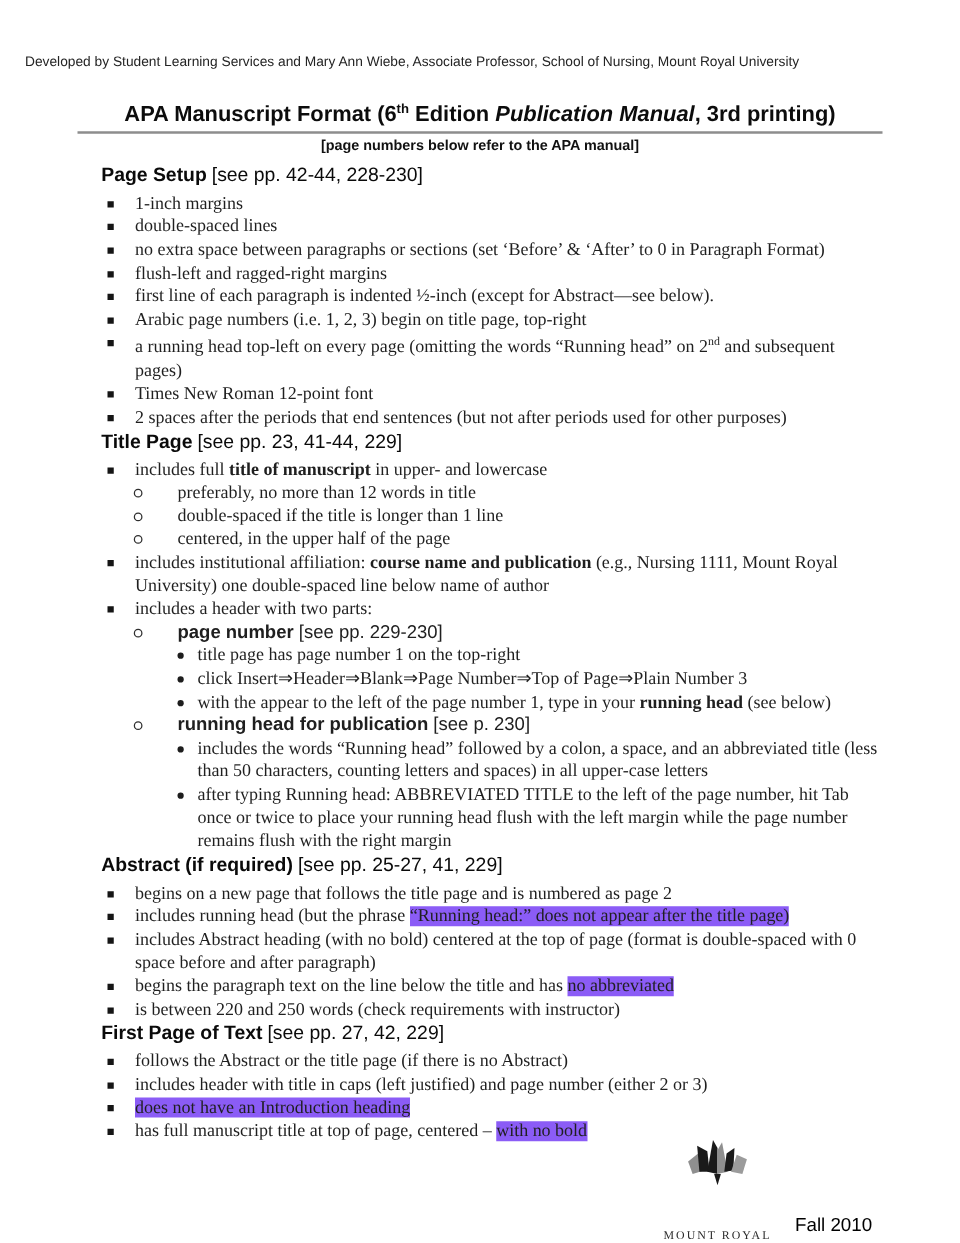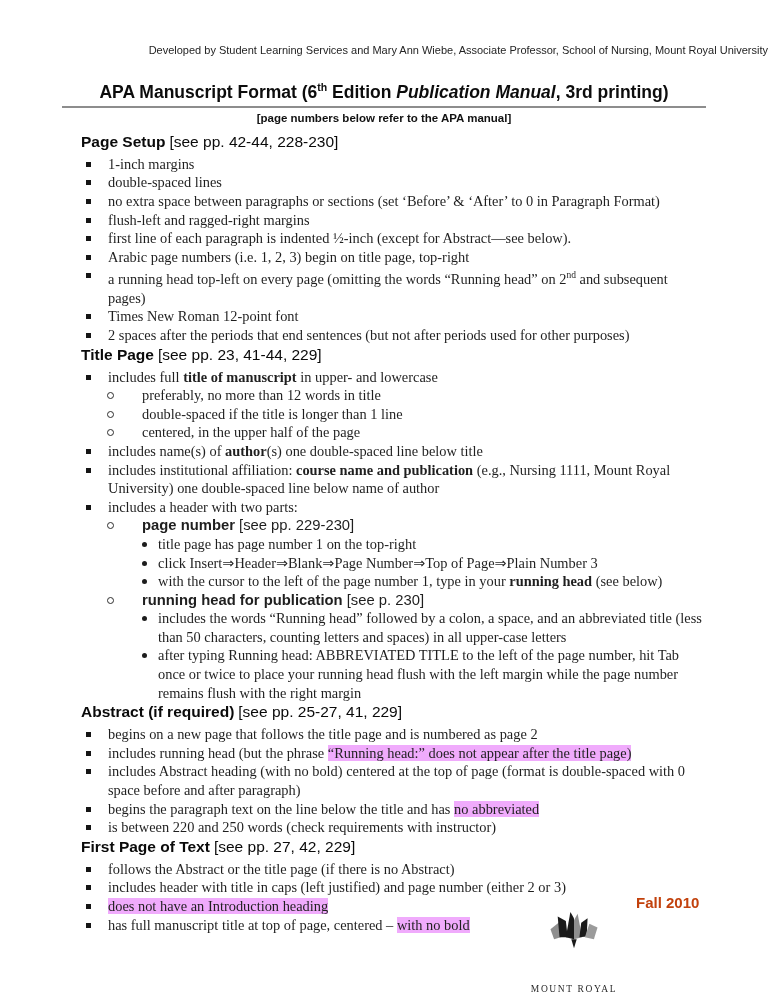--- a/index.html
+++ b/index.html
@@ -2,22 +2,22 @@
 <html><head>
 <meta charset="utf-8">
 <style>
   html,body{margin:0;padding:0;}
   body{
     width:768px;height:994px;background:#ffffff;position:relative;overflow:hidden;
     font-family:"Liberation Serif", serif;color:#1f1f1f;
     -webkit-font-smoothing:antialiased;
   }
   .credit{
-    padding-top:44px;text-align:right;
-    font-family:"Liberation Sans", sans-serif;font-size:11px;line-height:13px;color:#242424;
+    padding-top:44px;text-align:left;
+    font-family:"Liberation Sans", sans-serif;font-size:11px;line-height:13px;color:#242424;padding-left:20px;
   }
   .doc-title{
     margin-top:19px;text-align:center;
     font-family:"Liberation Sans", sans-serif;font-weight:bold;
     font-size:17.5px;line-height:23px;color:#0c0c0c;
   }
   .doc-title .sup{vertical-align:super;font-size:10.5px;}
   .doc-title .it{font-style:italic;}
   .title-rule{margin:2px 62px 0 62px;border-bottom:2px solid #8d8d8d;height:0;}
   .subtitle{
@@ -37,39 +37,39 @@
   .rt{flex:1;}
   .mk{flex:none;display:inline-block;}
   .mk1{width:5px;height:5px;background:#151515;margin-top:7px;}
   .mk2{width:5px;height:5px;border:1.3px solid #2e2e2e;border-radius:50%;margin-top:6px;background:#fff;}
   .mk3{width:5px;height:5px;background:#1d1d1d;border-radius:50%;margin-top:7px;}
   .l1{margin-left:5px;}  .l1 .rt{margin-left:17px;}
   .l2{margin-left:26px;} .l2 .rt{margin-left:28px;}
   .l3{margin-left:61px;} .l3 .rt{margin-left:11px;}
   .b{font-weight:bold;}
   .sup{vertical-align:super;font-size:9.5px;}
-  .hl{background:#f0abfc;}
+  .hl{background:#8b5cf6;}
   .h2s{font-family:"Liberation Sans", sans-serif;font-weight:bold;font-size:14.8px;}
   .r2s{font-family:"Liberation Sans", sans-serif;font-size:14.8px;}
   .footer-logo{
     position:absolute;left:528px;top:912px;width:92px;text-align:center;
   }
   .footer-logo svg{display:block;margin:0 auto;}
   .logo-l1{
     font-family:"Liberation Serif", serif;font-size:9.5px;letter-spacing:1.6px;
     color:#2b2b2b;line-height:11px;white-space:nowrap;margin-top:34px;
   }
   .logo-l2{
     font-family:"Liberation Serif", serif;font-size:6px;letter-spacing:2.4px;
     color:#4a4a4a;line-height:8px;white-space:nowrap;
   }
   .logo-l3{width:14px;height:2px;background:#9a9a9a;margin:2px auto 0 auto;}
   .footer-date{
-    position:absolute;left:636px;top:894px;
-    font-family:"Liberation Sans", sans-serif;font-weight:bold;font-size:15px;color:#c2410c;
+    position:absolute;left:636px;top:972px;
+    font-family:"Liberation Sans", sans-serif;font-weight:normal;font-size:15px;color:#000000;
   }
 </style>
 </head>
 <body>
 
 <div class="credit">Developed by Student Learning Services and Mary Ann Wiebe, Associate Professor, School of Nursing, Mount Royal University</div>
 
 <div class="doc-title"><span>APA Manuscript Format (6</span><span class="sup">th</span><span> Edition </span><span class="it">Publication Manual</span><span>, 3rd printing)</span></div>
 <div class="title-rule"></div>
 <div class="subtitle">[page numbers below refer to the APA manual]</div>
@@ -129,45 +129,41 @@
     <div class="row l2">
         <span class="mk mk2"></span>
         <span class="rt"><span>double-spaced if the title is longer than 1 line</span></span>
       </div>
     <div class="row l2">
         <span class="mk mk2"></span>
         <span class="rt"><span>centered, in the upper half of the page</span></span>
       </div>
     <div class="row l1">
         <span class="mk mk1"></span>
-        <span class="rt"><span>includes name(s) of </span><span class="b">author</span><span>(s) one double-spaced line below title</span></span>
-      </div>
-    <div class="row l1">
-        <span class="mk mk1"></span>
         <span class="rt"><span>includes institutional affiliation: </span><span class="b">course name and publication</span><span> (e.g., Nursing 1111, Mount Royal University) one double-spaced line below name of author</span></span>
       </div>
     <div class="row l1">
         <span class="mk mk1"></span>
         <span class="rt"><span>includes a header with two parts:</span></span>
       </div>
     <div class="row l2">
         <span class="mk mk2"></span>
         <span class="rt"><span class="h2s">page number</span><span class="r2s"> [see pp. 229-230]</span></span>
       </div>
     <div class="row l3">
         <span class="mk mk3"></span>
         <span class="rt"><span>title page has page number 1 on the top-right</span></span>
       </div>
     <div class="row l3">
         <span class="mk mk3"></span>
         <span class="rt"><span>click Insert⇒Header⇒Blank⇒Page Number⇒Top of Page⇒Plain Number 3</span></span>
       </div>
     <div class="row l3">
         <span class="mk mk3"></span>
-        <span class="rt"><span>with the cursor to the left of the page number 1, type in your </span><span class="b">running head</span><span> (see below)</span></span>
+        <span class="rt"><span>with the appear to the left of the page number 1, type in your </span><span class="b">running head</span><span> (see below)</span></span>
       </div>
     <div class="row l2">
         <span class="mk mk2"></span>
         <span class="rt"><span class="h2s">running head for publication</span><span class="r2s"> [see p. 230]</span></span>
       </div>
     <div class="row l3">
         <span class="mk mk3"></span>
         <span class="rt"><span>includes the words “Running head” followed by a colon, a space, and an abbreviated title (less than 50 characters, counting letters and spaces) in all upper-case letters</span></span>
       </div>
     <div class="row l3">

